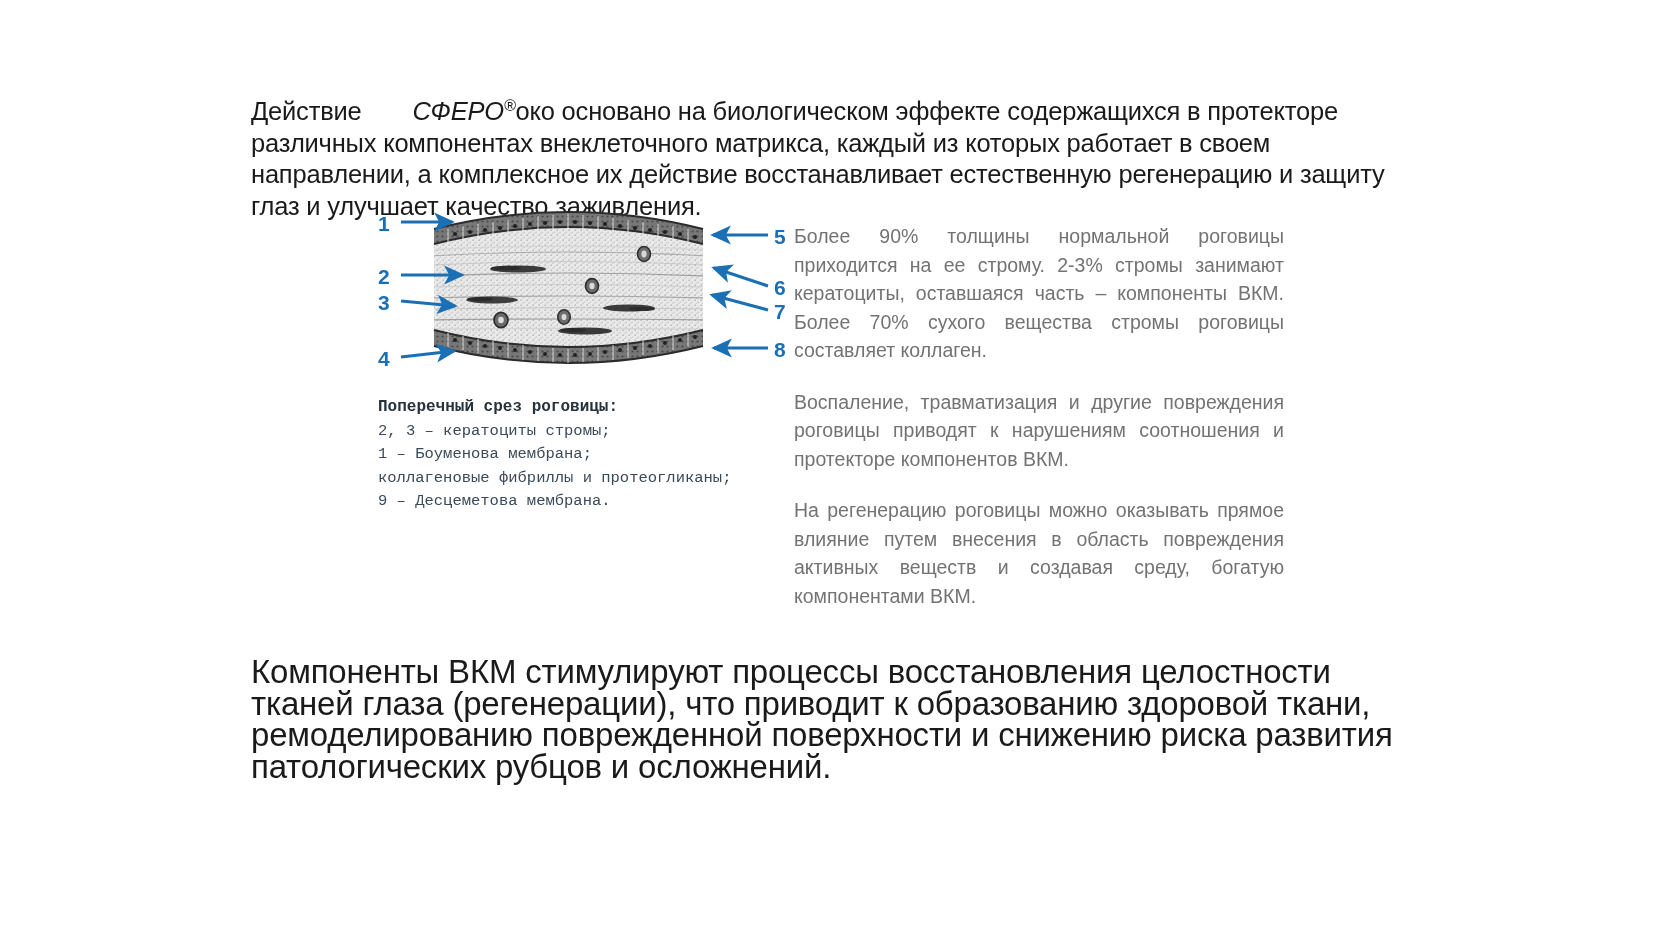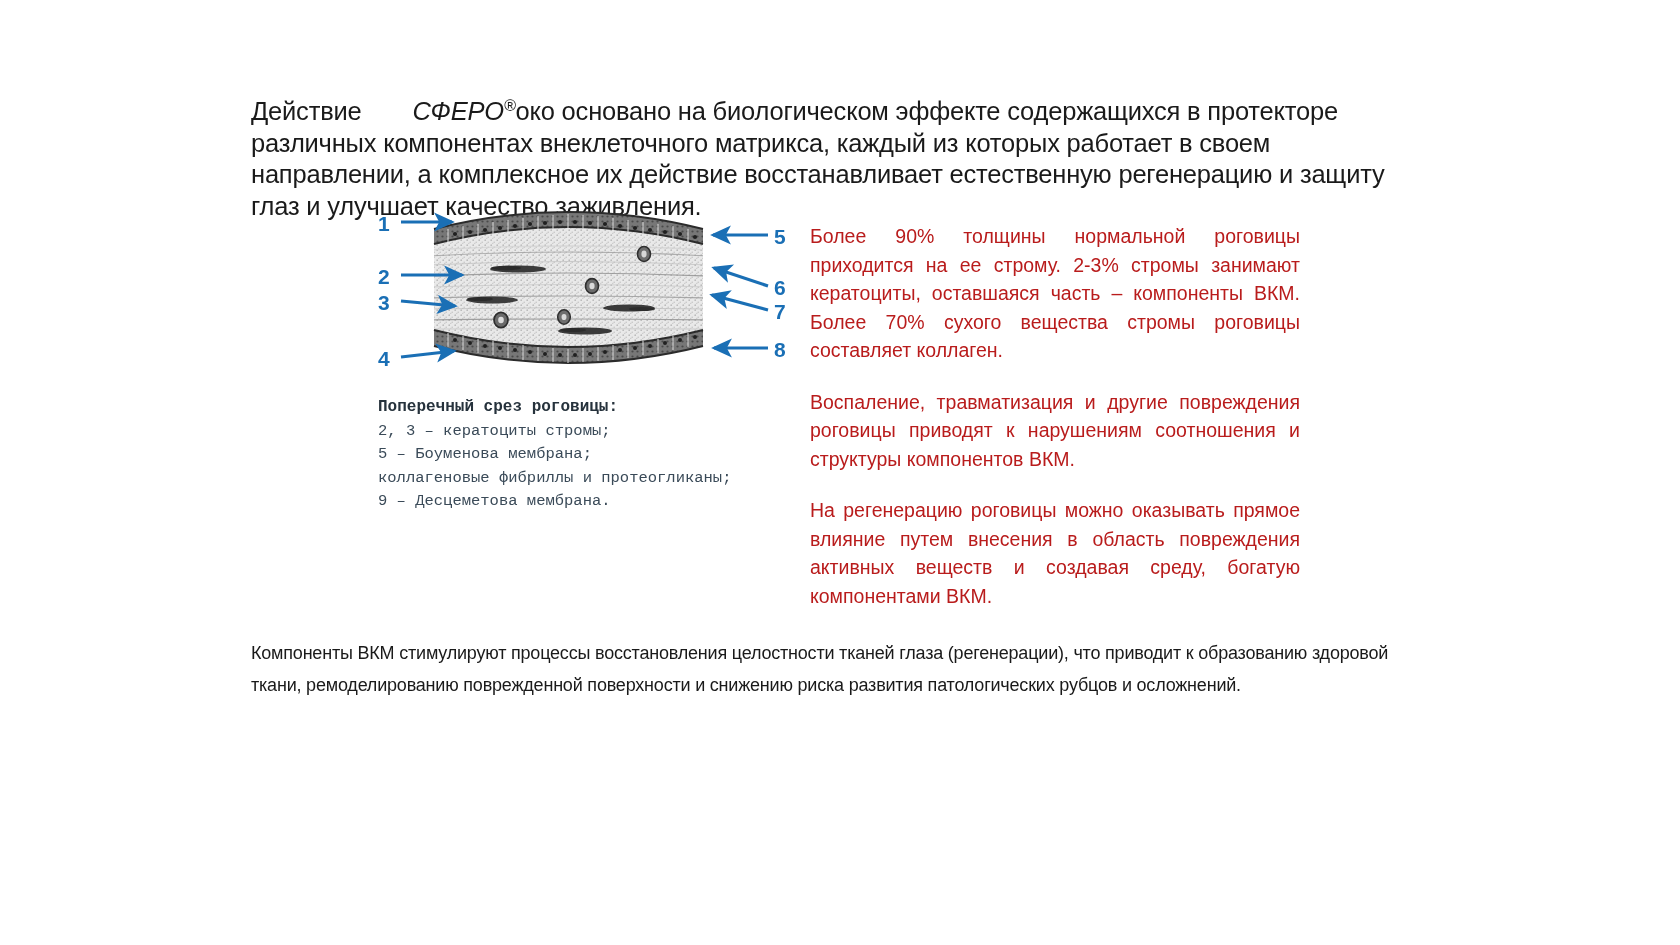--- a/index.html
+++ b/index.html
@@ -103,41 +103,41 @@
     color: #26323c;
     font-size: 16px;
   }
   .legend .legend-line {
     white-space: nowrap;
   }
 
   
   .side-col {
     position: absolute;
-    left: 440px;
+    left: 424px;
     top: 26px;
     width: 490px;
-    color: #b91c1c;
+    color: #737373;
   }
   .side-col p {
     margin: 0 0 23px 0;
     font-size: 19.5px;
     line-height: 28.5px;
     text-align: justify;
     text-justify: inter-word;
   }
   .side-col p:last-child { margin-bottom: 0; }
 
   
   .outro {
     position: absolute;
     left: 251px;
-    top: 638px;
+    top: 656px;
     width: 1165px;
-    font-size: 18px;
+    font-size: 33px;
     line-height: 31.5px;
     letter-spacing: -0.2px;
     color: #1a1a1a;
   }
 </style>
 </head>
 <body>
 
 <div class="page">
 
@@ -321,27 +321,27 @@
 
       <div class="lbl lbl-5">5</div>
       <div class="lbl lbl-6">6</div>
       <div class="lbl lbl-7">7</div>
       <div class="lbl lbl-8">8</div>
     </div>
 
     <div class="legend">
       <div class="legend-title">Поперечный срез роговицы:</div>
       <div class="legend-line">2, 3 – кератоциты стромы;</div>
-      <div class="legend-line">5 – Боуменова мембрана;</div>
+      <div class="legend-line">1 – Боуменова мембрана;</div>
       <div class="legend-line">коллагеновые фибриллы и протеогликаны;</div>
       <div class="legend-line">9 – Десцеметова мембрана.</div>
     </div>
 
     <div class="side-col">
       <p>Более 90% толщины нормальной роговицы приходится на ее строму. 2-3% стромы занимают кератоциты, оставшаяся часть – компоненты ВКМ. Более 70% сухого вещества стромы роговицы составляет коллаген.</p>
-      <p>Воспаление, травматизация и другие повреждения роговицы приводят к нарушениям соотношения и структуры компонентов ВКМ.</p>
+      <p>Воспаление, травматизация и другие повреждения роговицы приводят к нарушениям соотношения и протекторе компонентов ВКМ.</p>
       <p>На регенерацию роговицы можно оказывать прямое влияние путем внесения в область повреждения активных веществ и создавая среду, богатую компонентами ВКМ.</p>
     </div>
   </div>
 
   <div class="outro">Компоненты ВКМ стимулируют процессы восстановления целостности тканей глаза (регенерации), что приводит к образованию здоровой ткани, ремоделированию поврежденной поверхности и снижению риска развития патологических рубцов и осложнений.</div>
 
 </div>
 
 </body></html>

